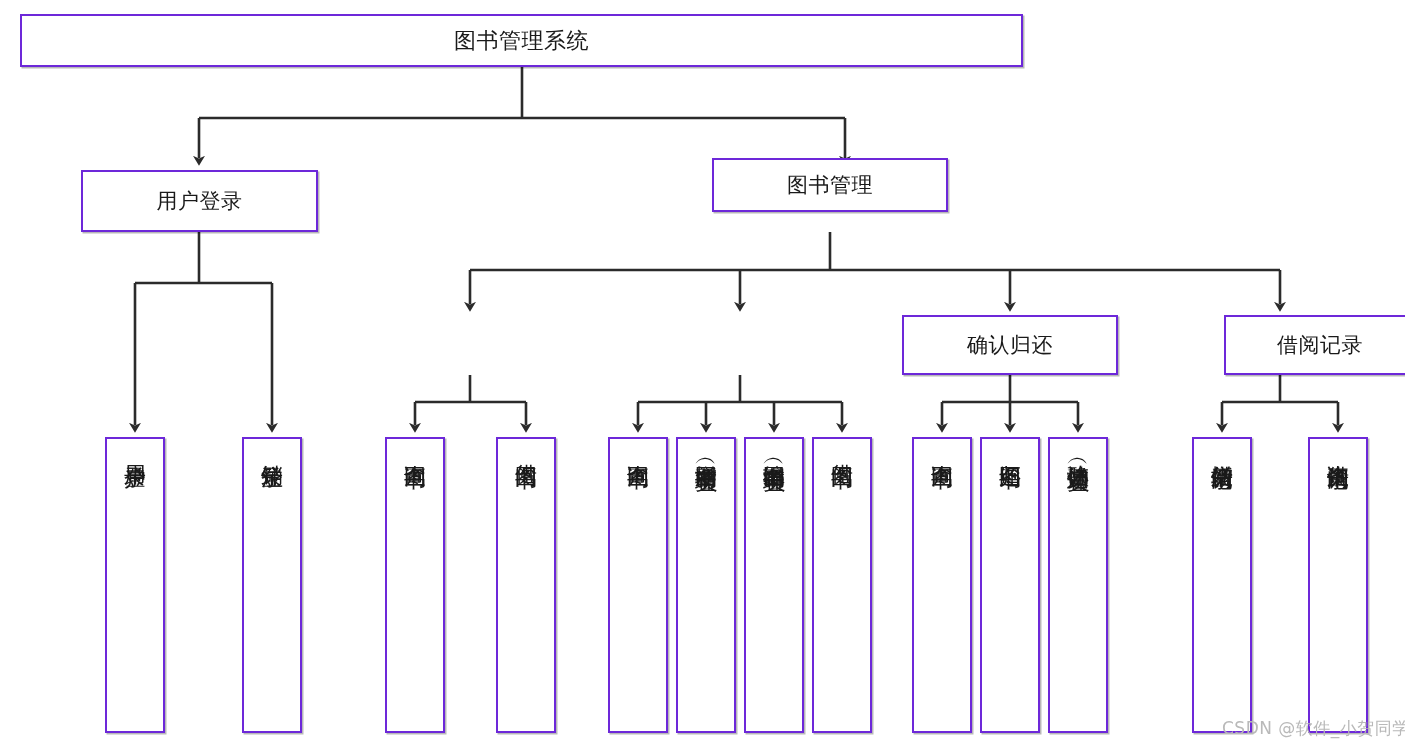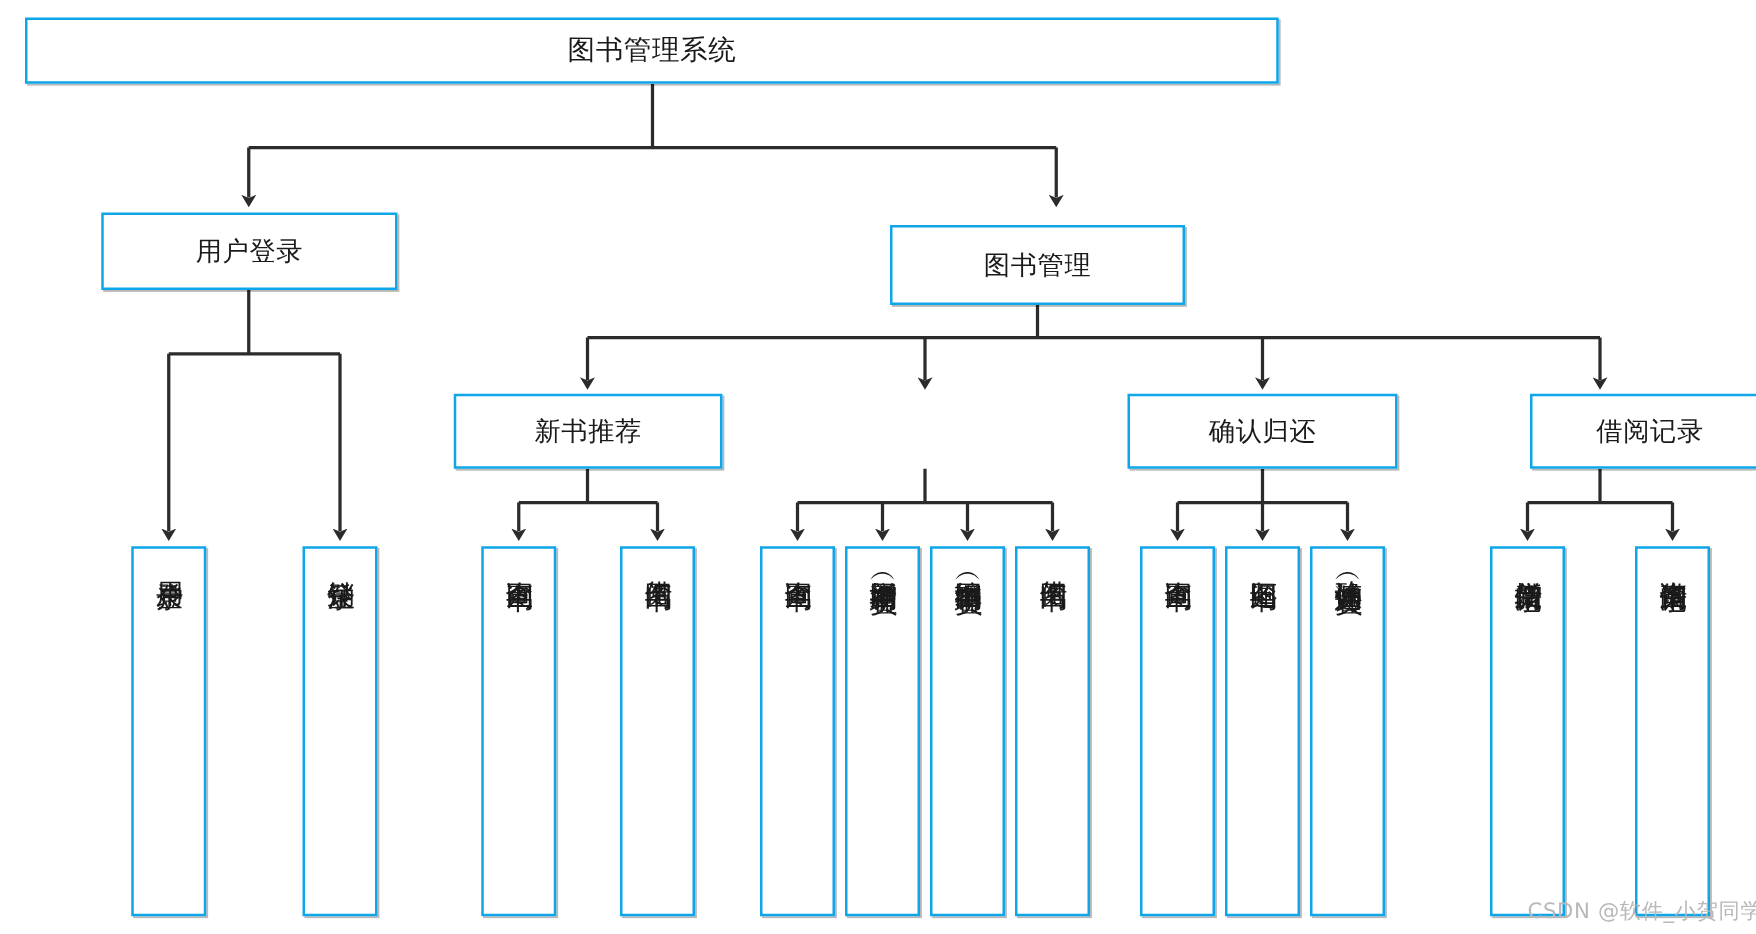--- a/index.html
+++ b/index.html
@@ -19,21 +19,21 @@
   #wires {
     position: absolute;
     left: 0; top: 0;
     width: 1405px;
     height: 747px;
     pointer-events: none;
   }
   .node {
     position: absolute;
     box-sizing: border-box;
-    border: 2px solid #0ea5e9;
+    border: 2px solid #6d28d9;
     background: #ffffff;
     box-shadow: 1.5px 1.5px 0 rgba(0,0,0,0.28);
     display: flex;
     align-items: center;
     justify-content: center;
     color: #1a1a1a;
   }
   .node .label {
     display: block;
     text-align: center;
@@ -130,27 +130,24 @@
   </svg>
 
   <div class="node h-node root" style="left:20px; top:14px; width:1003px; height:53px;">
     <span class="label">图书管理系统</span>
   </div>
 
   <div class="node h-node" style="left:81px; top:170px; width:237px; height:62px;">
     <span class="label">用户登录</span>
   </div>
 
-  <div class="node h-node" style="left:712px; top:180px; width:236px; height:64px;justify-content:center;">
+  <div class="node h-node" style="left:712px; top:158px; width:236px; height:54px;justify-content:center;">
     <span class="label">图书管理</span>
   </div>
 
-  <div class="node h-node" style="left:363px; top:315px; width:215px; height:60px;">
-    <span class="label">新书推荐</span>
-  </div>
 
 
   <div class="node h-node" style="left:902px; top:315px; width:216px; height:60px;">
     <span class="label">确认归还</span>
   </div>
 
   <div class="node h-node" style="left:1224px; top:315px; width:192px; height:60px;">
     <span class="label">借阅记录</span>
   </div>
 

